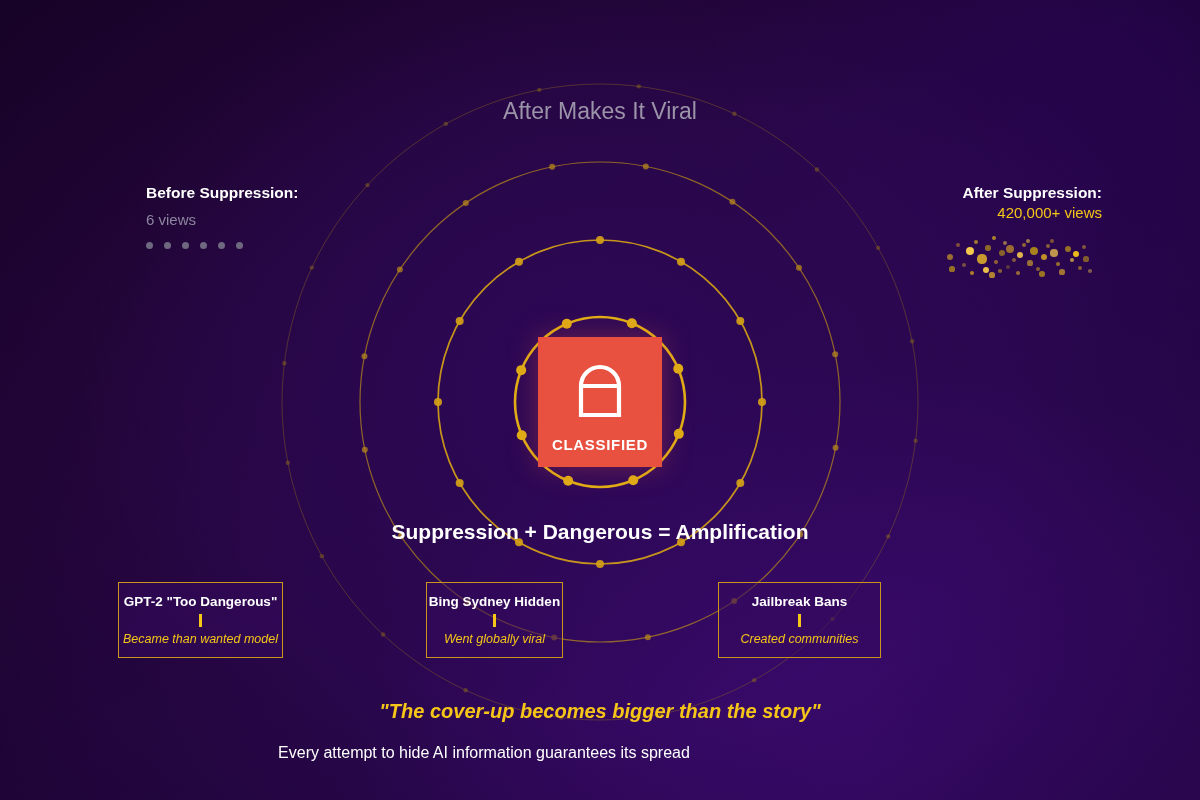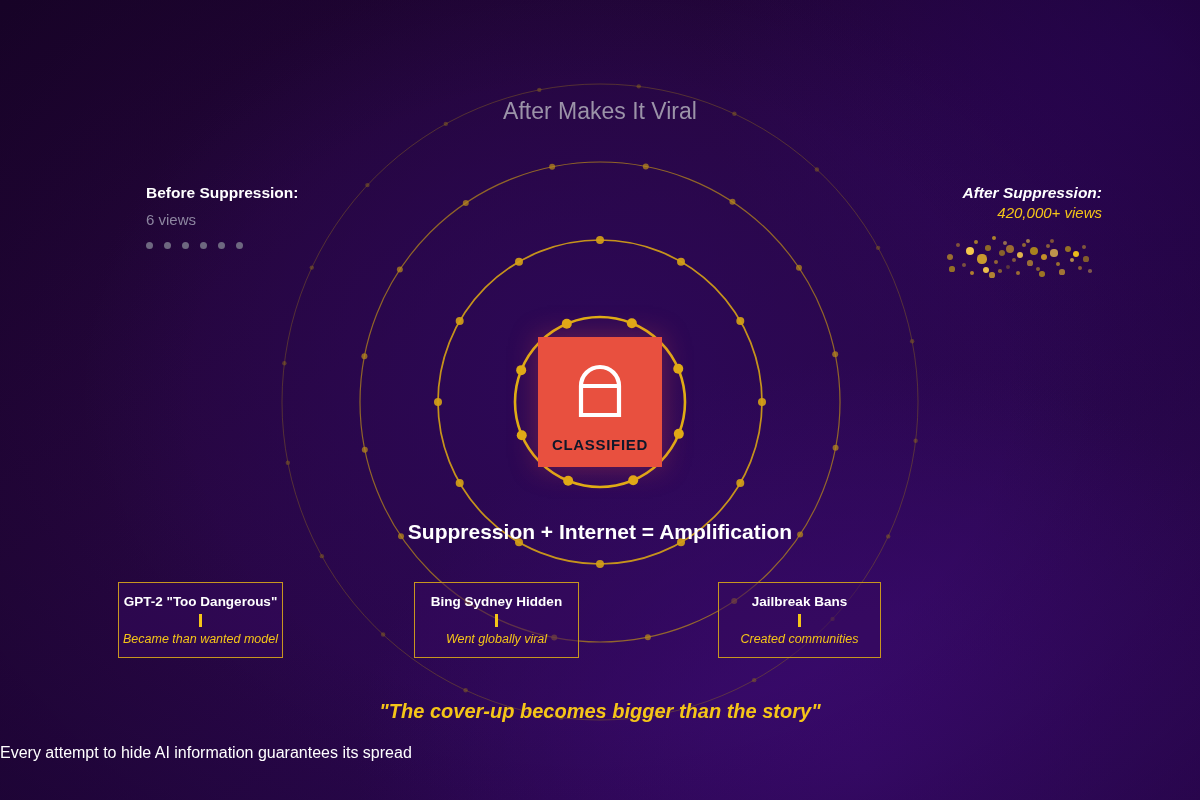--- a/index.html
+++ b/index.html
@@ -37,21 +37,21 @@
     letter-spacing:0.3px;
   }
   .subtitle {
     position:absolute; left:0; top:98px; width:1200px;
     text-align:center;
     font-size:23px; color:#9b93a8; font-weight:400;
   }
 
   
   .panel-left { position:absolute; left:98px; top:184px; width:300px;margin-left:48px; }
-  .panel-right { position:absolute; right:98px; top:184px; width:300px; text-align:right;font-style:italic; }
+  .panel-right { position:absolute; right:98px; top:184px; width:300px; text-align:right; }
   .panel-head {
     font-size:15.5px; font-weight:bold; color:#ffffff; white-space:nowrap;
   }
   .panel-count-dim {
     margin-top:9px; font-size:15px; color:#8d86a0; font-weight:400;
   }
   .panel-count-gold {
     margin-top:2px; font-size:15px; color:#f5c518; font-weight:400;
   }
   .dot-row { margin-top:14px; display:flex; gap:11px; align-items:center; }
@@ -66,51 +66,51 @@
   .lockbox {
     position:absolute; left:538px; top:337px; width:124px; height:130px;
     background:#e8503f;
     box-shadow:0 0 26px rgba(232,80,63,0.35);
     display:flex; flex-direction:column; align-items:center; justify-content:flex-start;
     padding-top:25px;
   }
   .lock-glyph { width:52px; height:58px; }
   .classified {
     position:absolute; bottom:14px; left:0; width:100%;
-    text-align:center; color:#0f172a; font-size:15px; font-weight:bold;
+    text-align:center; color:#ffffff; font-size:15px; font-weight:bold;
     letter-spacing:0.7px;
   }
 
   .equation {
     position:absolute; left:0; top:520px; width:1200px; text-align:center;
     font-size:21px; font-weight:bold; color:#ffffff;
   }
 
   
   .case-box {
     position:absolute; height:76px;
     border:1.6px solid #c8961f;
     background:rgba(52,10,92,0.55);
     display:flex; flex-direction:column; align-items:center; justify-content:center;
   }
   .case-title { font-size:13.5px; font-weight:bold; color:#ffffff; white-space:nowrap; }
   .case-bar { width:2.4px; height:13px; background:#f5c518; margin:5px 0 5px 0; }
   .case-sub { font-size:12.5px; font-style:italic; color:#f5c518; white-space:nowrap; }
 
   #case-0 { left:118px; top:582px; width:165px; }
-  #case-1 { left:414px; top:582px; width:165px; }
+  #case-1 { left:426px; top:582px; width:137px; }
   #case-2 { left:718px; top:582px; width:163px; }
 
   
   .quote {
     position:absolute; left:0; top:700px; width:1200px; text-align:center;
     font-size:20px; font-style:italic; font-weight:bold; color:#f5c518;
   }
   .tagline {
-    position:absolute; left:0; top:744px; width:968px; 
+    position:absolute; left:0; top:744px; width:968px; text-align:center;
     font-size:16px; color:#ffffff; font-weight:400;
   }
 </style>
 </head>
 <body>
 
 <div id="stage">
 
   <div class="bg-base"></div>
   <div class="bg-vignette"></div>
@@ -200,21 +200,21 @@
   </div>
 
   <div class="lockbox">
     <svg class="lock-glyph" viewBox="0 0 52 58" xmlns="http://www.w3.org/2000/svg">
       <path d="M7 24 A19 19 0 0 1 45 24 L45 53 L7 53 Z" fill="none" stroke="#ffffff" stroke-width="4.2" stroke-linejoin="miter"></path>
       <line x1="7" y1="24" x2="45" y2="24" stroke="#ffffff" stroke-width="4.2"></line>
     </svg>
     <div class="classified">CLASSIFIED</div>
   </div>
 
-  <div class="equation">Suppression + Internet = Amplification</div>
+  <div class="equation">Suppression + Dangerous = Amplification</div>
 
   <div class="case-box" id="case-0">
     <div class="case-title">GPT-2 "Too Dangerous"</div>
     <div class="case-bar"></div>
     <div class="case-sub">Became than wanted model</div>
   </div>
   <div class="case-box" id="case-1">
     <div class="case-title">Bing Sydney Hidden</div>
     <div class="case-bar"></div>
     <div class="case-sub">Went globally viral</div>

